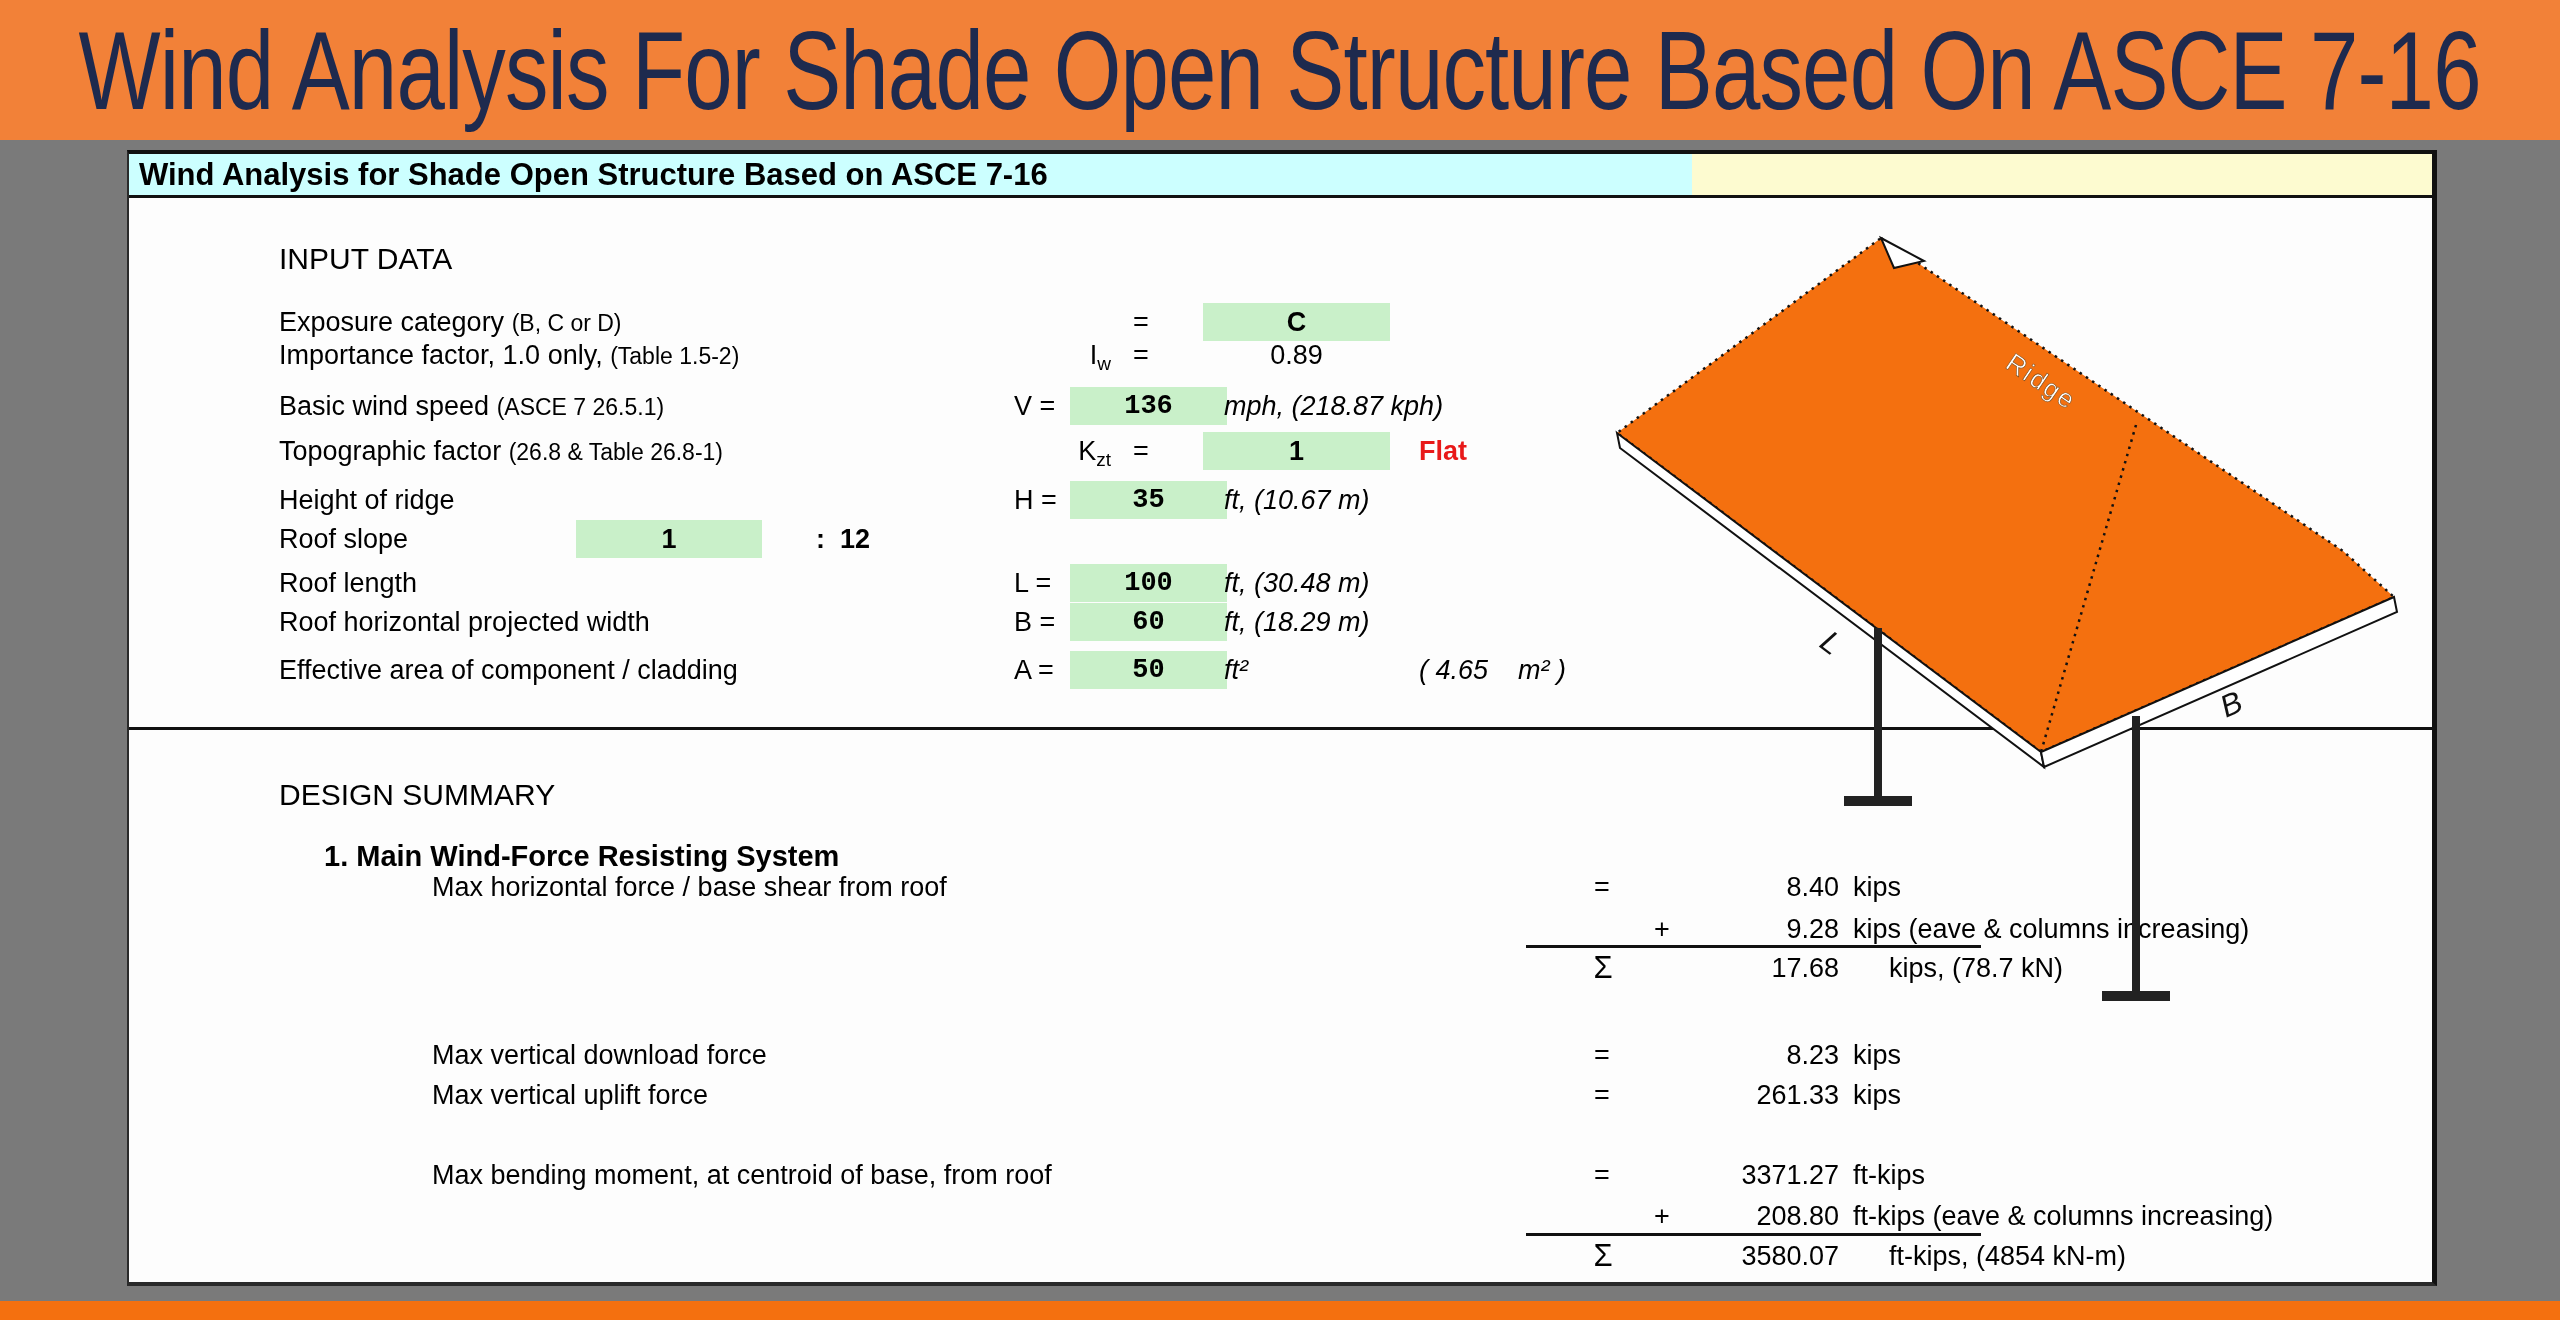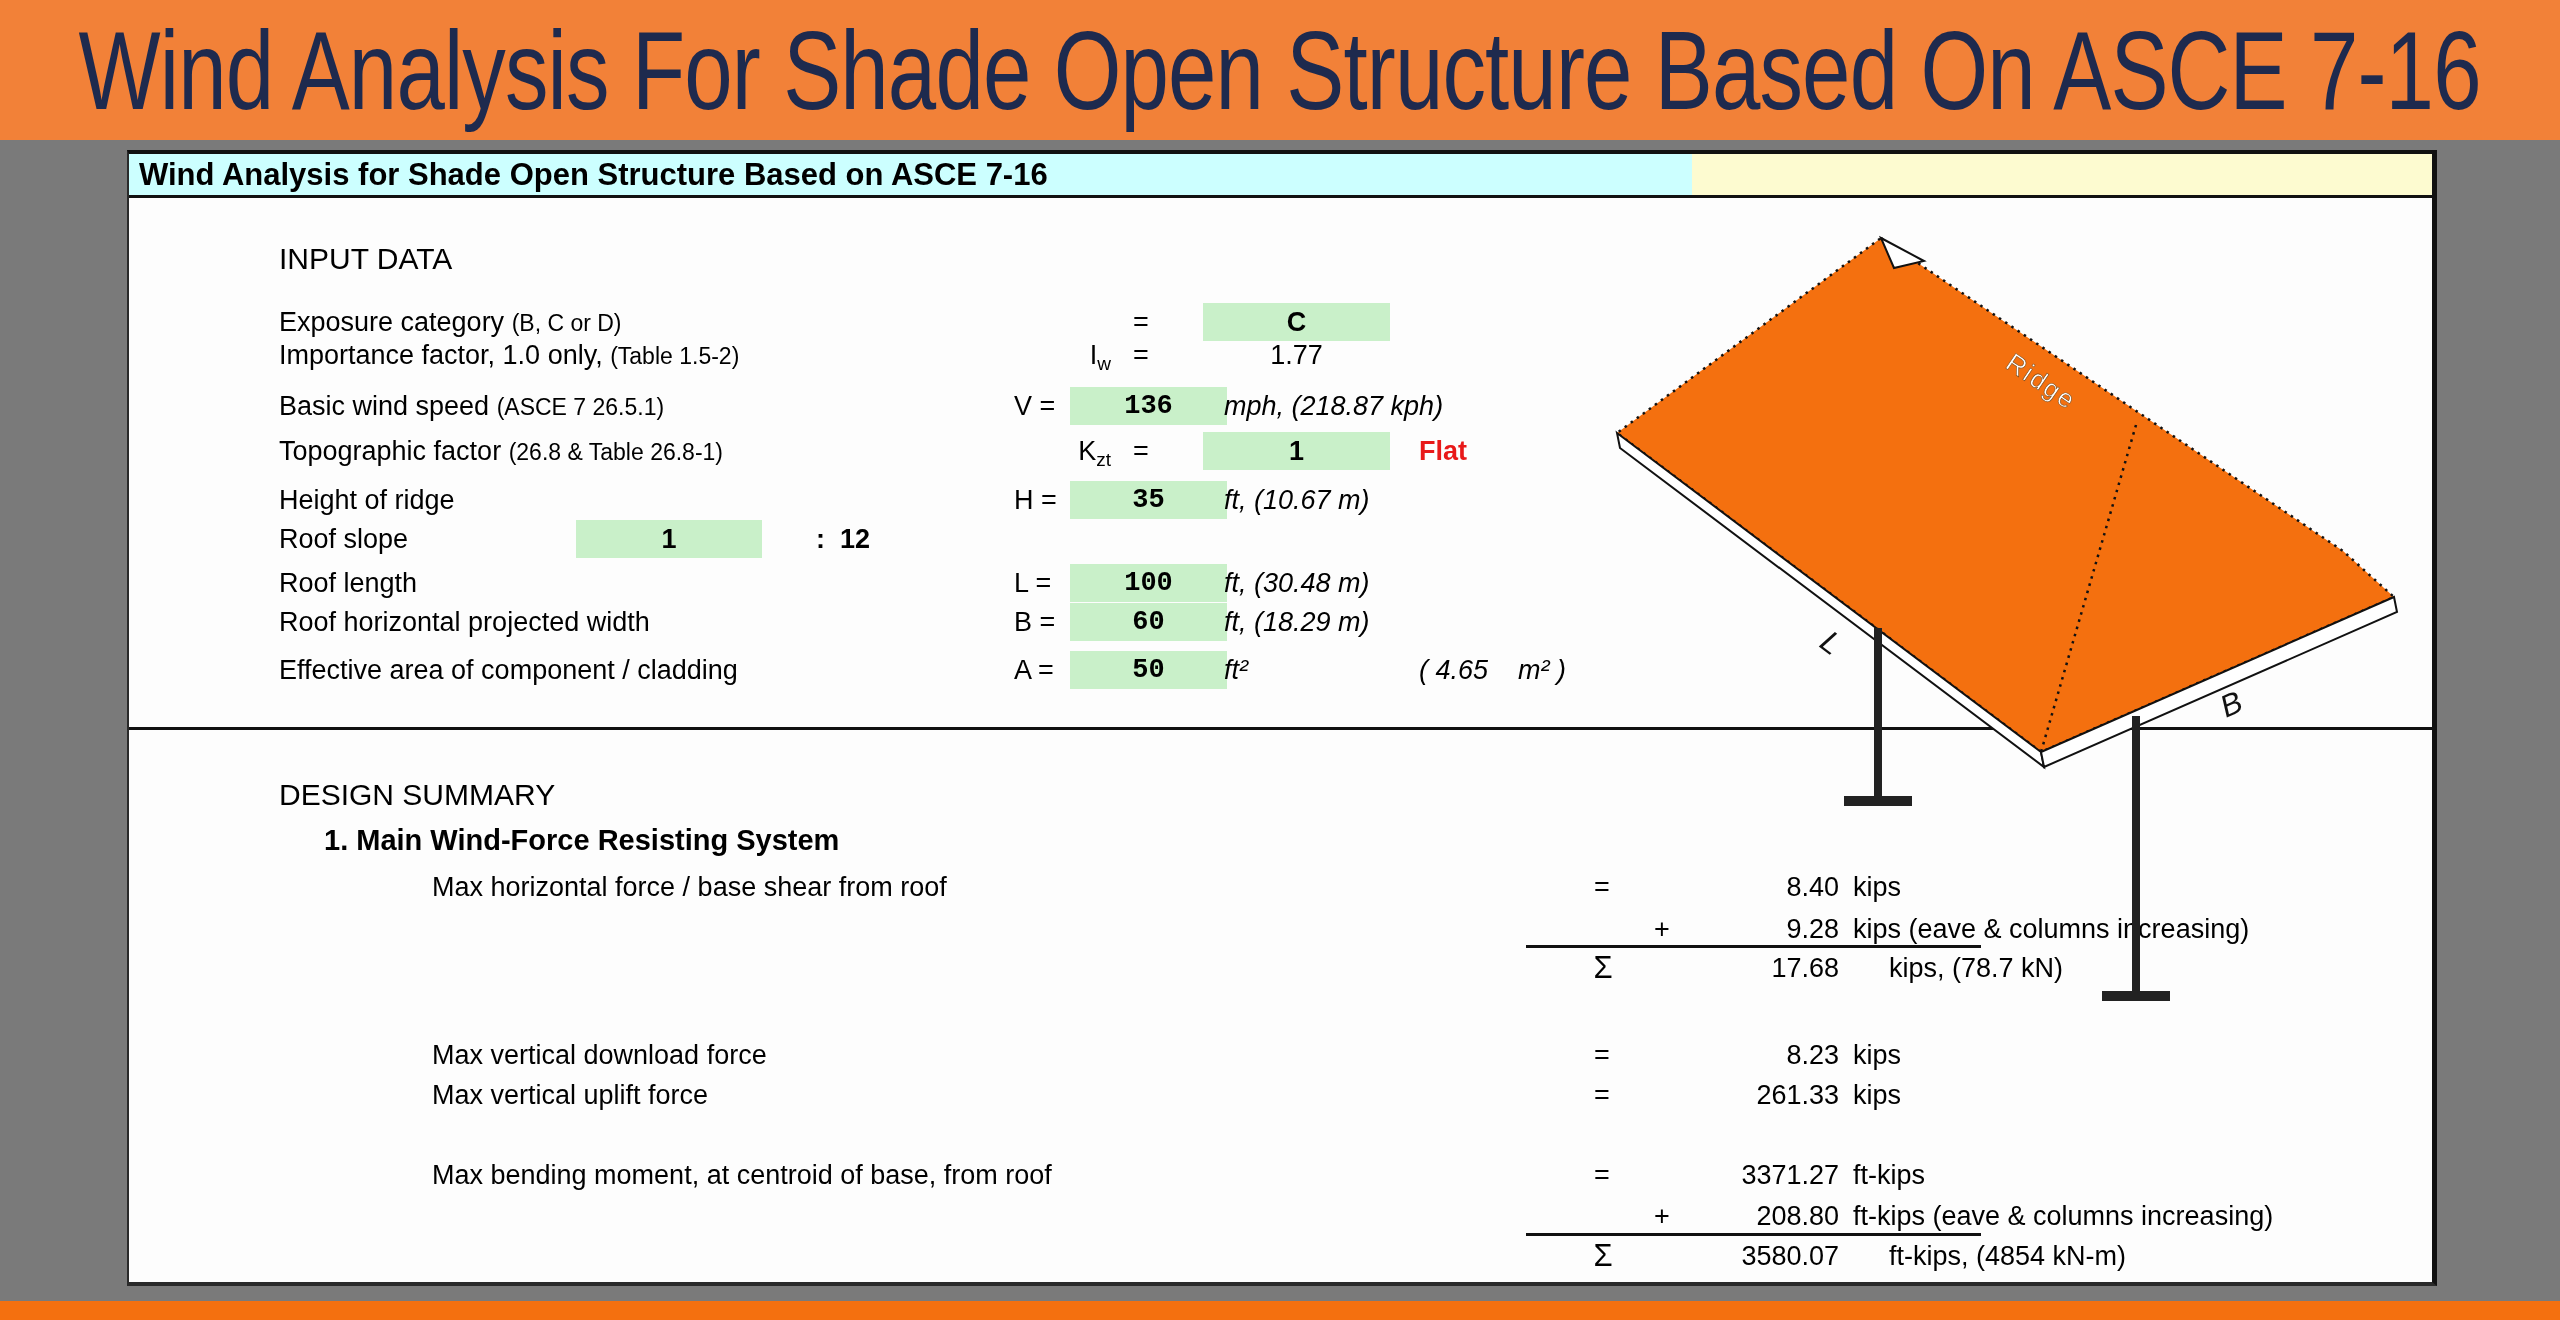--- a/index.html
+++ b/index.html
@@ -88,21 +88,21 @@
   <div class="irow" style="top:148px">
     <span class="lab"><span>Exposure category </span><span class="note">(B, C or D)</span></span>
     <span class="eqA">=</span>
     <span class="cellA">C</span>
   </div>
 
   <div class="irow" style="top:181px">
     <span class="lab"><span>Importance factor, 1.0 only, </span><span class="note">(Table 1.5-2)</span></span>
     <span class="symA"><span>I</span><sub>w</sub></span>
     <span class="eqA">=</span>
-    <span class="cellA plain">1.77</span>
+    <span class="cellA plain">0.89</span>
   </div>
 
   <div class="irow" style="top:232px">
     <span class="lab"><span>Basic wind speed </span><span class="note">(ASCE 7 26.5.1)</span></span>
     <span class="symB"><span>V</span> <span>=</span></span>
     <span class="cellB">136</span>
     <span class="units">mph, (218.87 kph)</span>
   </div>
 
   <div class="irow" style="top:277px">
@@ -144,21 +144,21 @@
     <span class="lab">Effective area of component / cladding</span>
     <span class="symB"><span>A</span> <span>=</span></span>
     <span class="cellB">50</span>
     <span class="units">ft²</span>
     <span class="extra it">( 4.65    m² )</span>
   </div>
 
   <div class="divider" style="top:573px"></div>
 
   <div class="h1" style="top:624px">DESIGN SUMMARY</div>
-  <div class="h2" style="top:670px">1. Main Wind-Force Resisting System</div>
+  <div class="h2" style="top:686px">1. Main Wind-Force Resisting System</div>
 
   <div class="srow" style="top:713px">
     <span class="slab">Max horizontal force / base shear from roof</span>
     <span class="sop eq">=</span>
     <span class="sval">8.40</span>
     <span class="sunits">kips</span>
   </div>
 
   <div class="srow" style="top:755px">
     <span class="sop plus">+</span>

